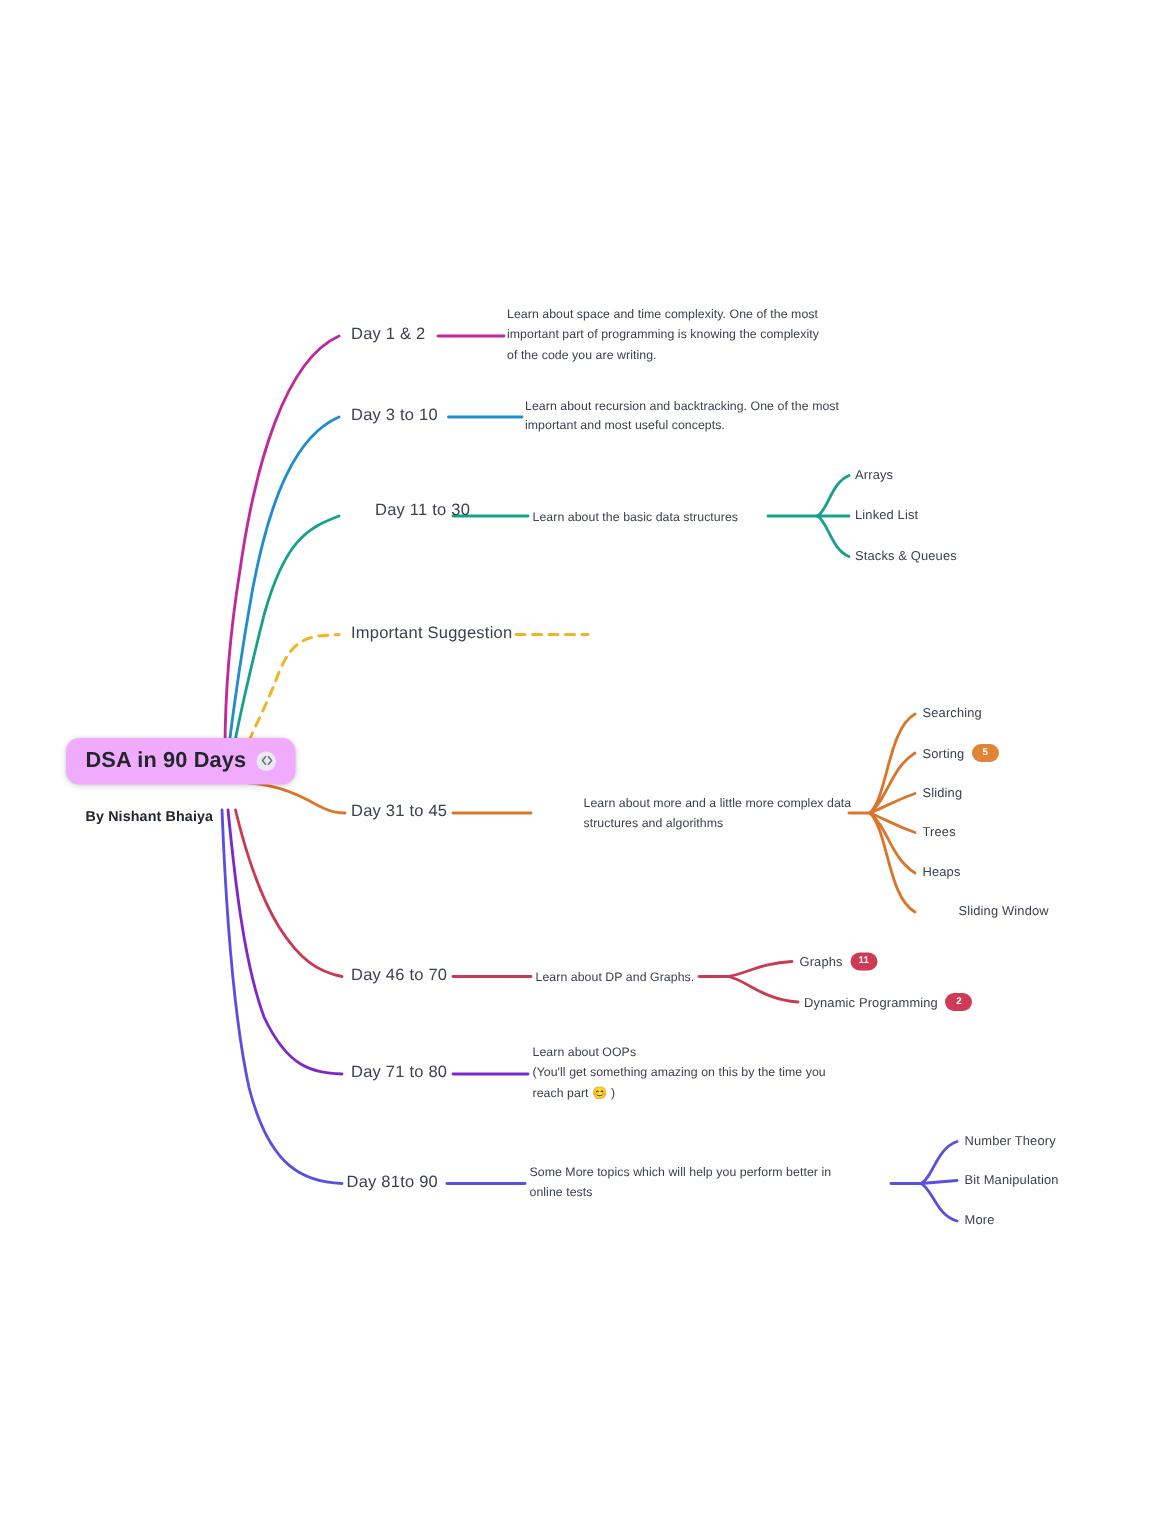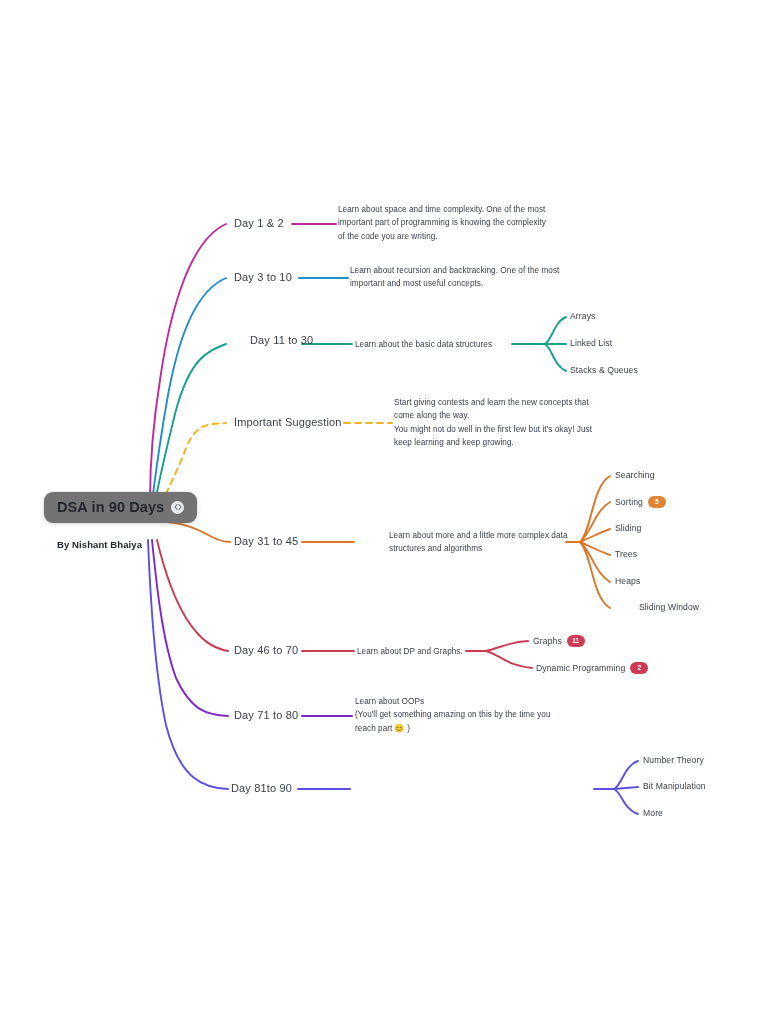--- a/index.html
+++ b/index.html
@@ -26,21 +26,21 @@
     left: 0; top: 0;
     width: 768px;
     height: 1024px;
     pointer-events: none;
   }
   
   .root-box {
     position: absolute;
     left: 44px;
     top: 492px;
-    background: #737373;
+    background: #f0abfc;
     border-radius: 9px;
     box-shadow: 0 1px 5px rgba(0,0,0,0.16), 0 0 0 1px rgba(0,0,0,0.03);
     padding: 7px 13px 8px 13px;
     display: flex;
     align-items: center;
     gap: 7px;
   }
   .root-title {
     font-size: 14.5px;
     font-weight: 600;
@@ -198,24 +198,20 @@
     <span>Arrays</span>
   </div>
   <div class="leaf" style="left:570px; top:338px;">
     <span>Linked List</span>
   </div>
   <div class="leaf" style="left:570px; top:365px;">
     <span>Stacks &amp; Queues</span>
   </div>
 
   <div class="branch-label" style="left:234px; top:416px;">Important Suggestion</div>
-  <div class="desc" style="left:394px; top:396px; width:250px;">Start giving contests and learn the new concepts that
-come along the way.
-You might not do well in the first few but it's okay! Just
-keep learning and keep growing.</div>
 
   <div class="branch-label" style="left:234px; top:535px;">Day 31 to 45</div>
   <div class="desc" style="left:357px; top:529px; width:215px;margin-left:32px;">Learn about more and a little more complex data
 structures and algorithms</div>
   <div class="leaf" style="left:615px; top:470px;">
     <span>Searching</span>
   </div>
   <div class="leaf" style="left:615px; top:496px;">
     <span>Sorting</span>
     <span class="badge" style="background:#e08436;">5</span>
@@ -243,20 +239,22 @@
     <span>Dynamic Programming</span>
     <span class="badge" style="background:#cf3a55;">2</span>
   </div>
 
   <div class="branch-label" style="left:234px; top:709px;">Day 71 to 80</div>
   <div class="desc" style="left:355px; top:695px; width:245px;">Learn about OOPs
 (You'll get something amazing on this by the time you
 reach part 😊 )</div>
 
   <div class="branch-label" style="left:231px; top:782px;">Day 81to 90</div>
+  <div class="desc" style="left:353px; top:775px; width:245px;">Some More topics which will help you perform better in
+online tests</div>
   <div class="leaf" style="left:643px; top:755px;">
     <span>Number Theory</span>
   </div>
   <div class="leaf" style="left:643px; top:781px;">
     <span>Bit Manipulation</span>
   </div>
   <div class="leaf" style="left:643px; top:808px;">
     <span>More</span>
   </div>
 

